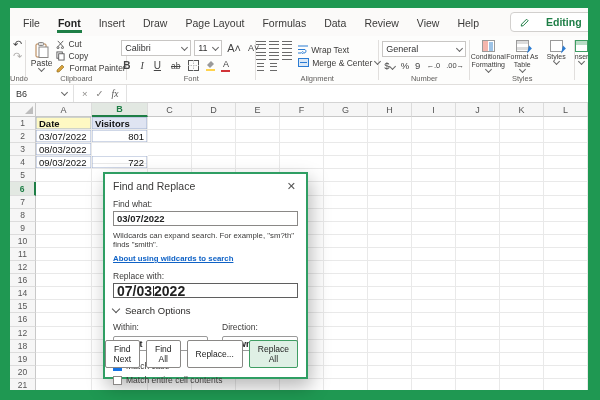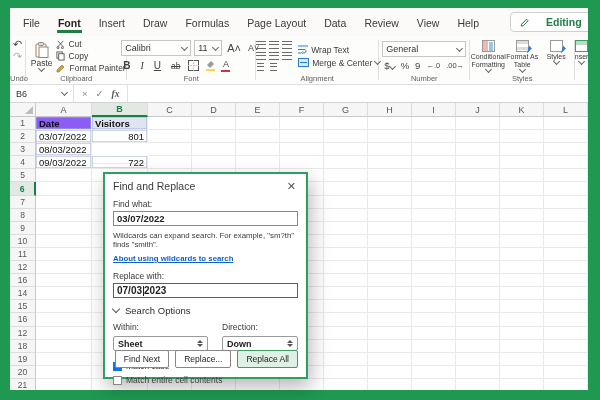--- a/index.html
+++ b/index.html
@@ -45,21 +45,21 @@
        border-left:4px solid transparent;border-top:7px solid #2b7cd3;transform:rotate(45deg)}
   .grid-ic.tbl{background:repeating-linear-gradient(to bottom,#dcdcdc 0 3px,#fff 3px 6px)}
   .grid-ic.ins{background:linear-gradient(#b9dcc6 0 4px,#fff 4px);border-color:#3f9d63}
 
   
   .formulabar{height:17px;display:flex;align-items:flex-start;border-bottom:1px solid #d4d4d4;background:#fff;flex:0 0 auto}
   .namebox{width:64px;height:100%;display:flex;align-items:center;justify-content:space-between;
        padding:0 6px;box-sizing:border-box;border-right:1px solid #e1e1e1;font-size:9px;color:#333}
   .fbicons{display:flex;align-items:center;gap:8px;padding:0 8px;border-right:1px solid #e1e1e1;height:100%}
   .fxi{font-size:9.5px;color:#8a8886}
-  .fx{font-family:"Liberation Serif",serif;font-style:italic;font-weight:bold;color:#555}
+  .fx{font-family:"Liberation Serif",serif;font-style:italic;font-weight:normal;color:#555}
   .fxinput{flex:1;height:100%}
 
   
   .grid{flex:1;position:relative;background:#fff;overflow:hidden;display:flex;flex-direction:column}
   .colrow{display:flex;height:14px;flex:0 0 auto}
   .corner{width:26px;flex:0 0 auto;background:#f6f6f6;border-right:1px solid #c8c8c8;border-bottom:1px solid #c8c8c8;
        position:relative;box-sizing:border-box}
   .corner::after{content:"";position:absolute;right:2px;bottom:2px;width:0;height:0;
        border-left:8px solid transparent;border-bottom:8px solid #bdbdbd}
   .colh{width:44px;flex:0 0 auto;background:#f6f6f6;border-right:1px solid #dcdcdc;border-bottom:1px solid #c8c8c8;
@@ -82,21 +82,21 @@
        padding:6px 8px;font-size:9px;color:#3b3a39;z-index:10}
   .dlg-title-row{display:flex;justify-content:space-between;align-items:center;margin-bottom:7px}
   .dlg-title{font-size:10.5px;color:#3b3a39}
   .dlg-close{color:#555;font-size:11px;line-height:1;padding:0 2px;cursor:default}
   .dlg-label{font-size:8.5px;color:#3b3a39;margin-bottom:2px}
   .dlg-input{width:100%;box-sizing:border-box;border:1px solid #8a8886;height:15px;font-size:9.5px;
        font-weight:bold;color:#222;padding:1px 3px;font-family:"Liberation Sans",sans-serif;margin-bottom:4px}
   .dlg-hint{font-size:7.8px;color:#3b3a39;margin:1px 0 4px}
   .dlg-link{font-size:7.8px;color:#0f62c6;font-weight:bold;text-decoration:underline;margin-bottom:8px;display:inline-block}
   .fake-input{width:100%;box-sizing:border-box;border:1px solid #5f5f5f;height:15px;display:flex;
-       align-items:center;padding:1px 3px;font-size:10px;font-weight:bold;color:#222;margin-bottom:7px}
+       align-items:center;padding:1px 3px;font-size:14px;font-weight:bold;color:#222;margin-bottom:7px}
   .caret{width:1px;height:10px;background:#222;margin:0 0.5px}
   .opt-header{display:flex;align-items:center;gap:6px;font-size:9.5px;color:#2b2a29;margin:3px 0 6px}
   .opt-chev{width:5px;height:5px;border-right:1.5px solid #555;border-bottom:1.5px solid #555;transform:rotate(45deg);margin-top:-3px}
   .selrow{display:flex;gap:14px;margin-bottom:10px}
   .selcol{display:flex;flex-direction:column;gap:2px}
   .selcol.w1{width:95px}.selcol.w2{width:76px}
   .dlg-select{border:1px solid #9a9a9a;height:15px;display:flex;align-items:center;justify-content:space-between;
        padding:0 4px;font-size:9px;font-weight:bold;color:#222;background:#fff;box-sizing:border-box;border-radius:2px}
   .stepper{display:flex;flex-direction:column;gap:1.5px;align-items:center}
   .tri-up{width:0;height:0;border-left:3px solid transparent;border-right:3px solid transparent;border-bottom:3.5px solid #555}
@@ -126,22 +126,22 @@
 <body>
 
 <div class="app">
 
   <div class="menubar">
     <div class="tabs">
         <div class="tab">File</div>
         <div class="tab active">Font</div>
         <div class="tab">Insert</div>
         <div class="tab">Draw</div>
+        <div class="tab">Page Layout</div>
         <div class="tab">Formulas</div>
-        <div class="tab">Page Layout</div>
         <div class="tab">Data</div>
         <div class="tab">Review</div>
         <div class="tab">View</div>
         <div class="tab">Help</div>
       </div>
     <div class="editing-btn">
       <svg width="10" height="10" viewBox="0 0 16 16">
         <path d="M2.5 11.5l8-8 2.5 2.5-8 8-3 .5z" fill="none" stroke="#1e7e46" stroke-width="1.6"></path>
       </svg>
       <span>Editing</span>
@@ -357,21 +357,21 @@
         <div class="colh col-g">G</div>
         <div class="colh col-h">H</div>
         <div class="colh col-i">I</div>
         <div class="colh col-j">J</div>
         <div class="colh col-k">K</div>
         <div class="colh col-l">L</div>
       </div>
     <div id="rows-host">
         <div class="gridrow">
           <div class="rowh">1</div>
-          <div class="cell col-a bold boxed" style="background: #8b5cf6;">Date</div>
+          <div class="cell col-a bold boxed" style="background: #fef9c3;">Date</div>
           <div class="cell col-b bold boxed" style="background: rgb(223, 228, 242);">Visitors</div>
           <div class="cell col-c"></div>
           <div class="cell col-d"></div>
           <div class="cell col-e"></div>
           <div class="cell col-f"></div>
           <div class="cell col-g"></div>
           <div class="cell col-h"></div>
           <div class="cell col-i"></div>
           <div class="cell col-j"></div>
           <div class="cell col-k"></div>
@@ -687,21 +687,21 @@
     <span class="dlg-close">✕</span>
   </div>
   <div class="dlg-label">Find what:</div>
   <input class="dlg-input" readonly="" value="03/07/2022" style="">
   <div class="dlg-hint">Wildcards can expand search. For example, "sm?th" finds "smith".</div>
   <a class="dlg-link">About using wildcards to search</a>
   <div class="dlg-label">Replace with:</div>
   <div class="fake-input">
     <span>07/03</span>
     <span class="caret"></span>
-    <span>2023</span>
+    <span>2022</span>
   </div>
   <div class="opt-header">
     <span class="opt-chev"></span>
     <span>Search Options</span>
   </div>
   <div class="selrow">
     <div class="selcol w1">
       <span class="dlg-label">Within:</span>
       <div class="dlg-select">
         <span>Sheet</span>
@@ -725,16 +725,17 @@
   <div class="cbrow">
     <span class="cb checked" id="cb-match-case"></span>
     <span>Match case</span>
   </div>
   <div class="cbrow">
     <span class="cb" id="cb-match-entire"></span>
     <span>Match entire cell contents</span>
   </div>
   <div class="dlg-btns">
     <button class="dlg-btn">Find Next</button>
+    <button class="dlg-btn">Find All</button>
     <button class="dlg-btn">Replace...</button>
     <button class="dlg-btn primary">Replace All</button>
   </div>
 </div>
 
 </body></html>

